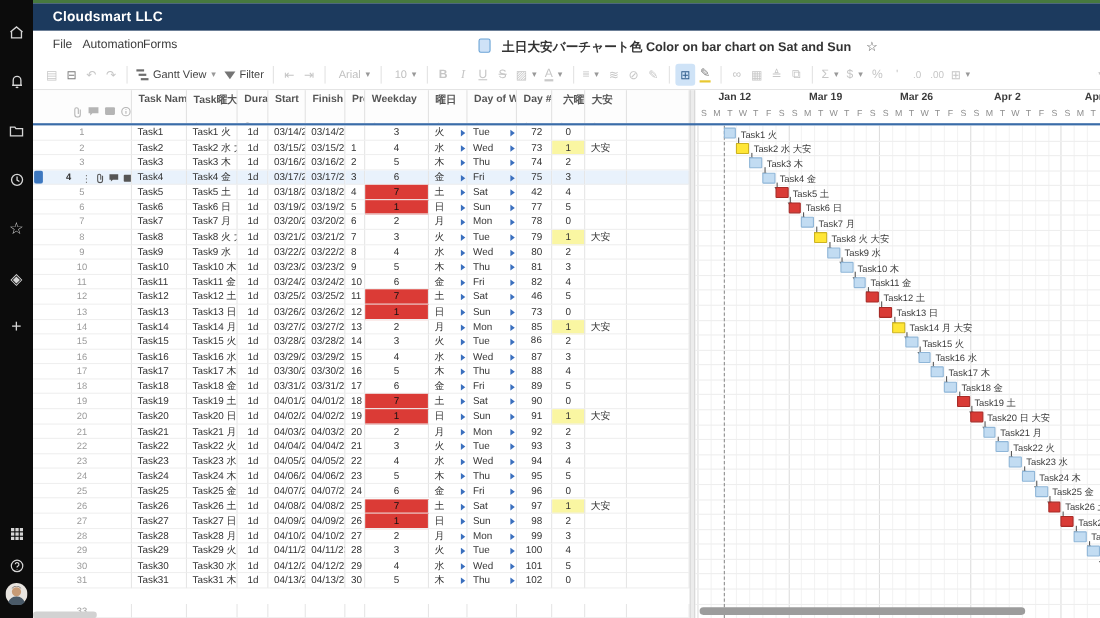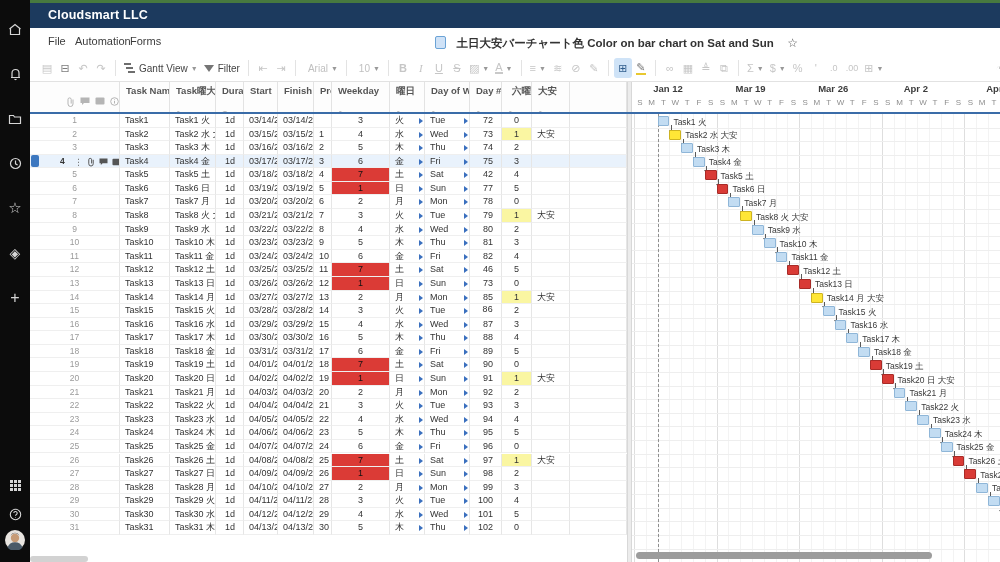--- a/index.html
+++ b/index.html
@@ -788,20 +788,36 @@
         <div class="cell" style="left: 140px; width: 46px;">Task31 木</div>
         <div class="cell r" style="left: 186px; width: 28px;">1d</div>
         <div class="cell" style="left: 214px; width: 34px;">04/13/23</div>
         <div class="cell" style="left: 248px; width: 36px;">04/13/23</div>
         <div class="cell" style="left: 284px; width: 18px;">30</div>
         <div class="cell c" style="left: 302px; width: 58px;">5</div>
         <div class="cell" style="left: 360px; width: 35px;">木<span class="linktri"></span></div>
         <div class="cell" style="left: 395px; width: 45px;">Thu<span class="linktri"></span></div>
         <div class="cell r" style="left: 440px; width: 32px;">102</div>
         <div class="cell c" style="left: 472px; width: 30px;">0</div>
+        <div class="cell" style="left: 502px; width: 38px;"></div>
+        <div class="cell" style="left: 540px; width: 57px;"></div>
+      </div>
+      <div class="grow" style="top: 434.56px; height: 13.58px;">
+        <div class="cell num" style="left: 0px; width: 90px;">33</div>
+        <div class="cell" style="left: 90px; width: 50px;"></div>
+        <div class="cell" style="left: 140px; width: 46px;"></div>
+        <div class="cell r" style="left: 186px; width: 28px;"></div>
+        <div class="cell" style="left: 214px; width: 34px;"></div>
+        <div class="cell" style="left: 248px; width: 36px;"></div>
+        <div class="cell" style="left: 284px; width: 18px;"></div>
+        <div class="cell c" style="left: 302px; width: 58px;"></div>
+        <div class="cell" style="left: 360px; width: 35px;"></div>
+        <div class="cell" style="left: 395px; width: 45px;"></div>
+        <div class="cell r" style="left: 440px; width: 32px;"></div>
+        <div class="cell c" style="left: 472px; width: 30px;"></div>
         <div class="cell" style="left: 502px; width: 38px;"></div>
         <div class="cell" style="left: 540px; width: 57px;"></div>
       </div>
     </div>
 
   <div id="splitter"></div>
 
   <div id="gantt">
     <div id="gantt-hdr">
         <span class="wk-label" style="left: 36px;">Jan 12</span>

